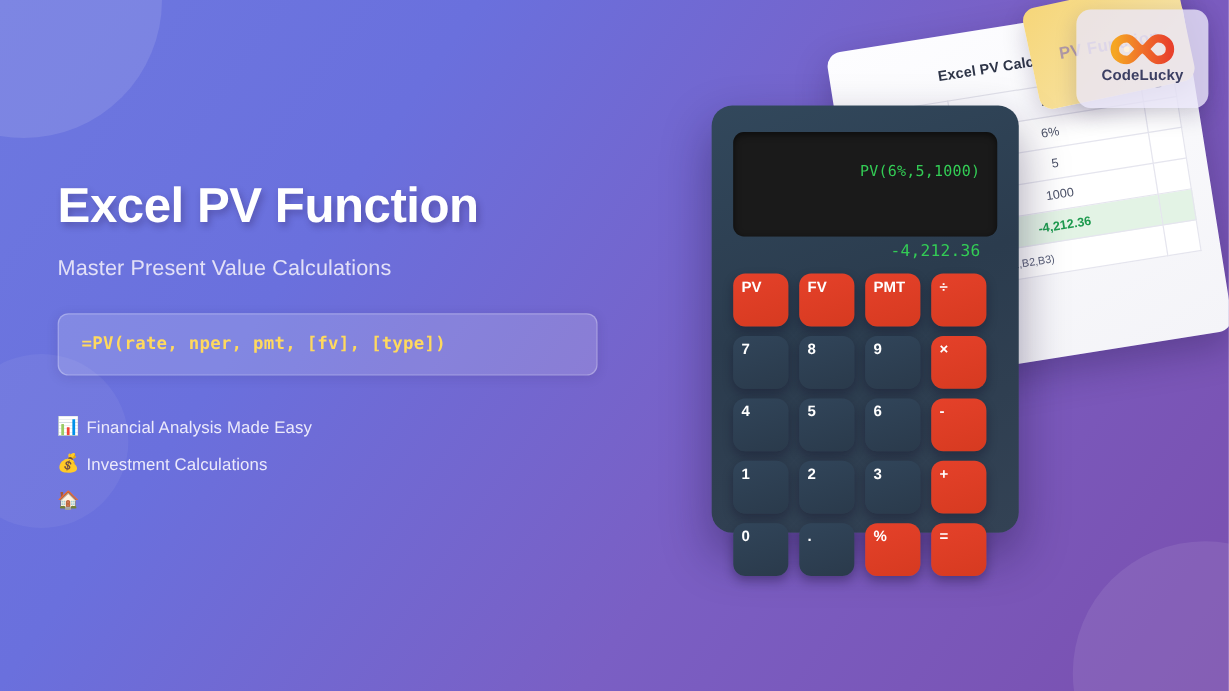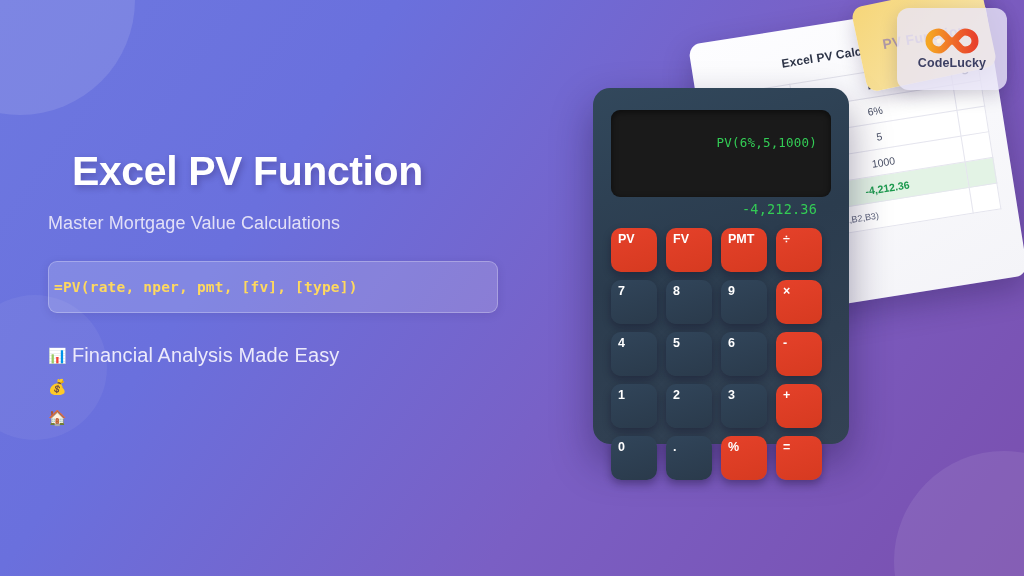--- a/index.html
+++ b/index.html
@@ -48,38 +48,37 @@
     z-index: 5;
   }
 
   .page-title {
     font-size: 41px;
     font-weight: bold;
     color: #ffffff;
     letter-spacing: -0.4px;
     line-height: 1.05;
     text-shadow: 2px 3px 6px rgba(40,25,80,0.32);
-    margin-left: 24px;
   }
 
   .page-subtitle {
     margin-top: 20px;
     font-size: 18px;
     color: #e2e0f7;
     font-weight: normal;
     letter-spacing: 0.1px;
   }
 
   .code-box {
     margin-top: 27px;
     width: 450px;
     height: 52px;
     display: flex;
     align-items: center;
-    padding-left: 5px;
+    padding-left: 19px;
     background: rgba(255,255,255,0.16);
     border: 1px solid rgba(255,255,255,0.27);
     border-radius: 9px;
     box-shadow: 0 2px 10px rgba(40,25,80,0.12);
   }
   .code-text {
     font-family: "DejaVu Sans Mono", "Liberation Mono", monospace;
     font-size: 14.5px;
     font-weight: bold;
     color: #ffd95e;
@@ -97,21 +96,21 @@
     height: 31px;
     margin-bottom: 0px;
   }
   .feature-icon {
     width: 24px;
     font-size: 15px;
     line-height: 1;
     flex: 0 0 24px;
   }
   .feature-label {
-    font-size: 20px;
+    font-size: 14px;
     color: #eceafb;
     letter-spacing: 0.1px;
   }
 
   
   .sheet-card {
     position: absolute;
     left: 708px;
     top: 20px;
     width: 300px;
@@ -293,33 +292,34 @@
 <body>
 
 <div class="blob blob-tl"></div>
 <div class="blob blob-left"></div>
 <div class="blob blob-br"></div>
 
 <div class="left-panel">
 
   <h1 class="page-title">Excel PV Function</h1>
 
-  <div class="page-subtitle">Master Mortgage Value Calculations</div>
+  <div class="page-subtitle">Master Present Value Calculations</div>
 
   <div class="code-box">
     <span class="code-text">=PV(rate, nper, pmt, [fv], [type])</span>
   </div>
 
   <ul class="feature-list">
     <li class="feature-item">
       <span class="feature-icon">📊</span>
       <span class="feature-label">Financial Analysis Made Easy</span>
     </li>
     <li class="feature-item">
       <span class="feature-icon">💰</span>
+      <span class="feature-label">Investment Calculations</span>
     </li>
     <li class="feature-item">
       <span class="feature-icon">🏠</span>
     </li>
   </ul>
 </div>
 
 <div class="sheet-card">
   <div class="sheet-title">Excel PV Calculation</div>
 

